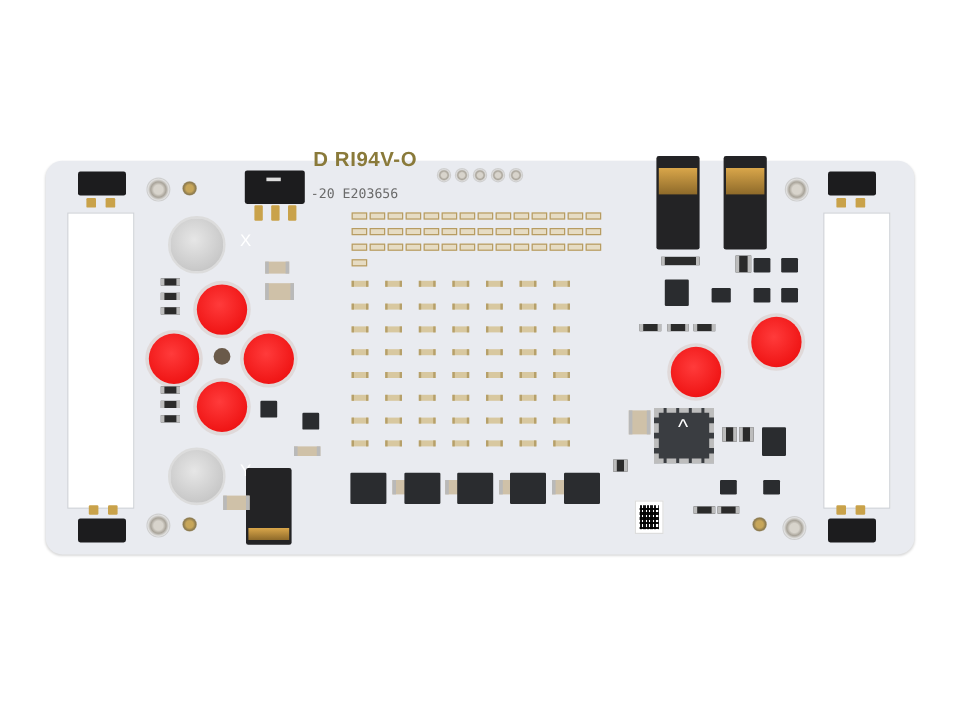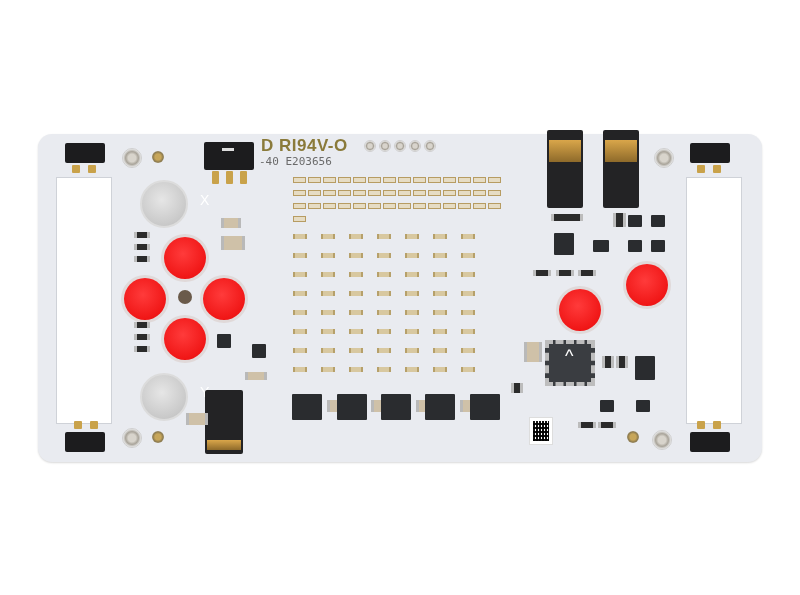--- a/index.html
+++ b/index.html
@@ -56,22 +56,22 @@
 <div class="abs hole" style="left:654px;top:148px;width:18px;height:18px;"></div>
 <div class="abs hole" style="left:652px;top:430px;width:18px;height:18px;"></div>
 <div class="abs via" style="left:627px;top:431px;width:12px;height:12px;"></div>
 
 <div class="abs conn" style="left:204px;top:142px;width:50px;height:28px;"></div>
 <div class="abs" style="left:222px;top:148px;width:12px;height:3px;background:#ddd;"></div>
 <div class="abs pad" style="left:212px;top:171px;width:7px;height:13px;"></div>
 <div class="abs pad" style="left:226px;top:171px;width:7px;height:13px;"></div>
 <div class="abs pad" style="left:240px;top:171px;width:7px;height:13px;"></div>
 
-<div class="abs silk" style="left:261px;top:136px;font-size:17px;letter-spacing:0.5px;">D RI94V-O</div>
-<div class="abs silk-small" style="left:259px;top:155px;font-size:11px;">-40 E203656</div>
+<div class="abs silk" style="left:261px;top:123px;font-size:17px;letter-spacing:0.5px;">D RI94V-O</div>
+<div class="abs silk-small" style="left:259px;top:155px;font-size:11px;">-20 E203656</div>
 
 <div class="abs" style="left:364px;top:140px;display:flex;gap:3px;">
   <span class="hole" style="width:10px;height:10px;display:block;"></span>
   <span class="hole" style="width:10px;height:10px;display:block;"></span>
   <span class="hole" style="width:10px;height:10px;display:block;"></span>
   <span class="hole" style="width:10px;height:10px;display:block;"></span>
   <span class="hole" style="width:10px;height:10px;display:block;"></span>
 </div>
 
 <div class="abs row-res" style="left:293px;top:177px;">

